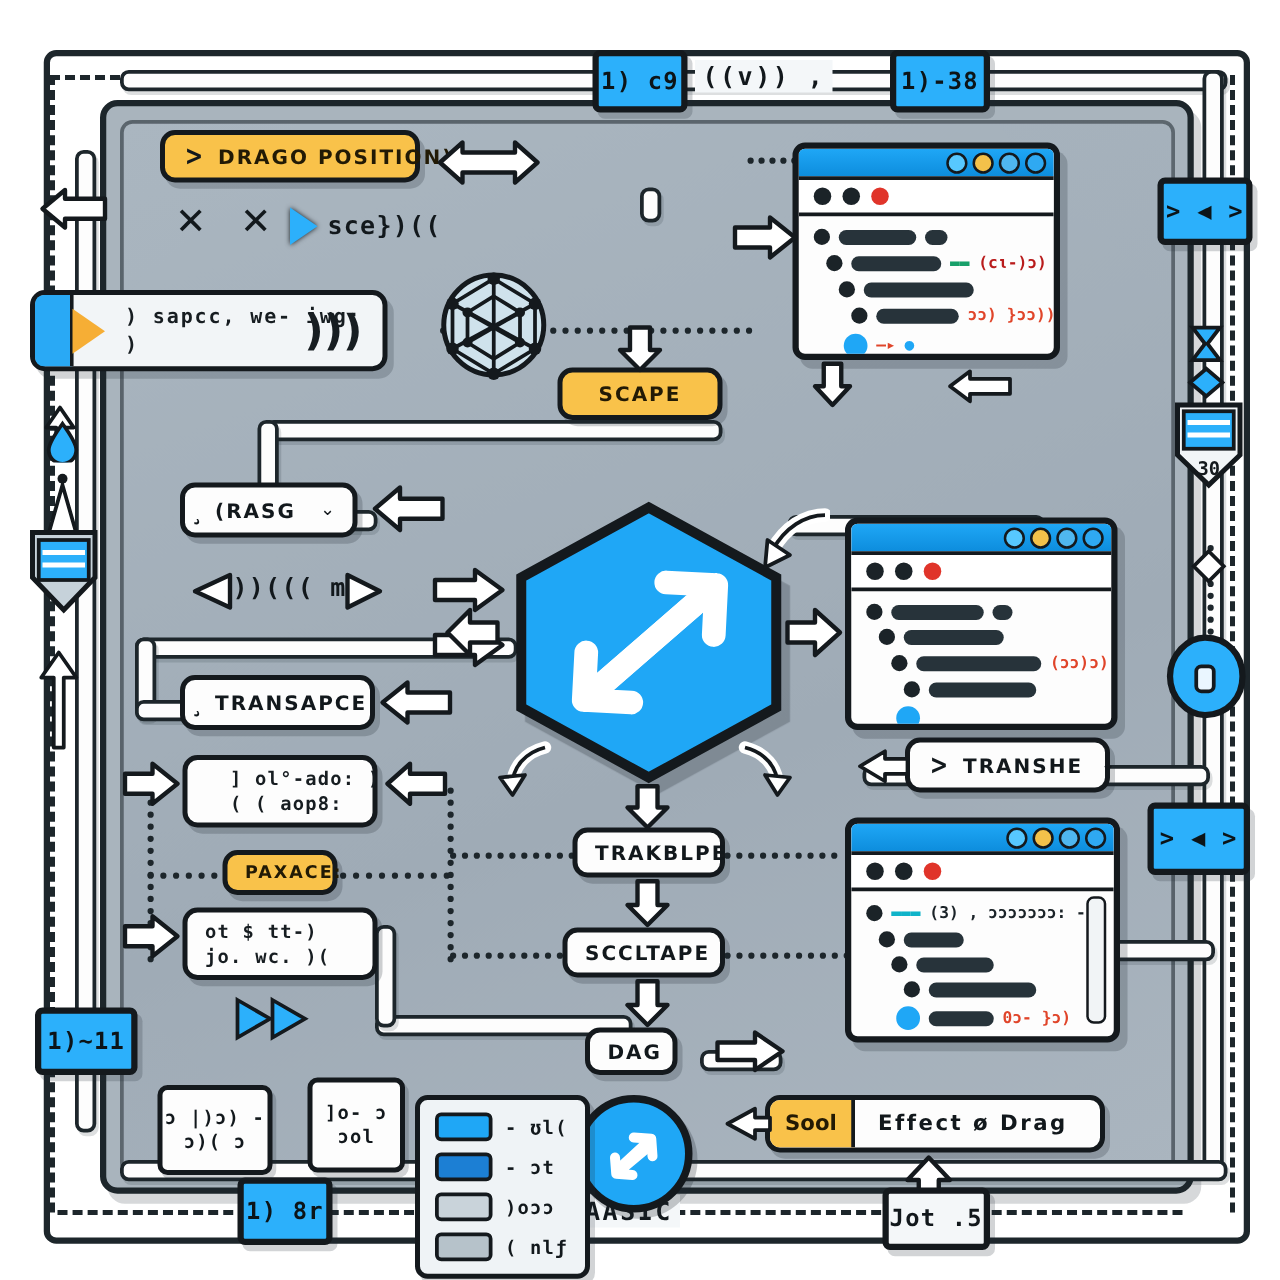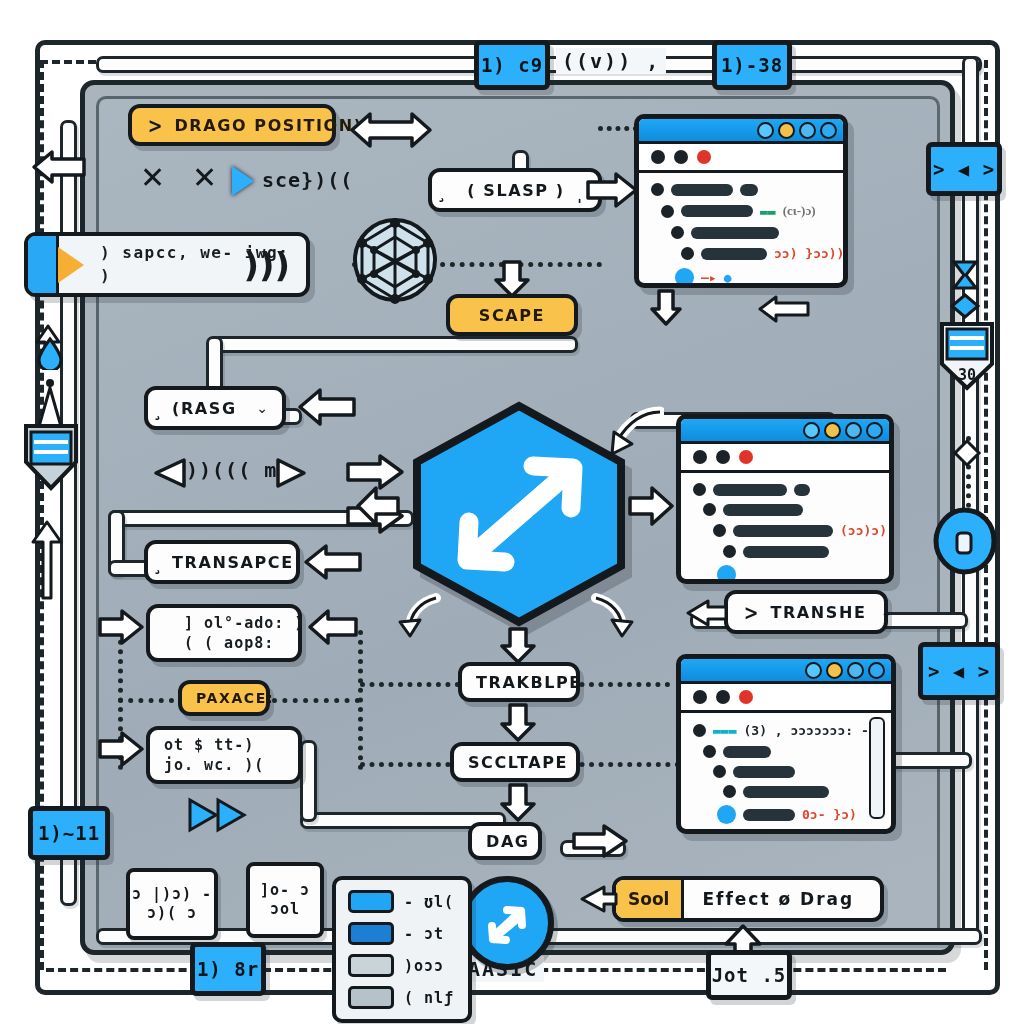--- a/index.html
+++ b/index.html
@@ -232,25 +232,20 @@
         <circle cx="34" cy="45" r="4"></circle>
           <circle cx="76" cy="45" r="4"></circle>
         <circle cx="34" cy="69" r="4"></circle>
           <circle cx="76" cy="69" r="4"></circle>
       </g>
     </svg>
   </div>
 
   <div class="rail v" style="left:512px;top:150px;height:22px;"></div>
 
-  <div class="chip center" style="left:428px;top:168px;width:174px;height:44px;">
-    <span class="lead">̧</span>
-    <span class="txt">( SLASP )</span>
-    <span class="lead" style="margin:0 0 0 8px">̩</span>
-  </div>
 
   <div class="chip amber center" style="left:446px;top:294px;width:132px;height:42px;">
     <span class="txt">Scape</span>
   </div>
 
   <div class="chip" style="left:144px;top:386px;width:142px;height:44px;">
     <span class="lead">̧</span>
     <span class="txt">(RASG</span>
     <span class="caret">⌄</span>
   </div>
@@ -327,21 +322,21 @@
       <div class="code">
         <div class="row" style="padding-left: 0px;">
           <span class="bullet"></span>
           <span class="bar" style="width: 62px;"></span>
           <span class="bar" style="width: 18px;"></span>
         </div>
         <div class="row" style="padding-left: 10px;">
           <span class="bullet"></span>
           <span class="bar" style="width: 72px;"></span>
           <span class="tok" style="color: rgb(24, 160, 106);">▬▬</span>
-          <span class="tok" style="color: #737373; font-family: Liberation Serif, serif;">(cι-)ɔ)</span>
+          <span class="tok" style="color: #b91c1c;">(cι-)ɔ)</span>
         </div>
         <div class="row" style="padding-left: 20px;">
           <span class="bullet"></span>
           <span class="bar" style="width: 88px;"></span>
         </div>
         <div class="row" style="padding-left: 30px;">
           <span class="bullet"></span>
           <span class="bar" style="width: 66px;"></span>
           <span class="tok" style="color: rgb(224, 69, 42);">ɔɔ) }ɔɔ))</span>
         </div>

